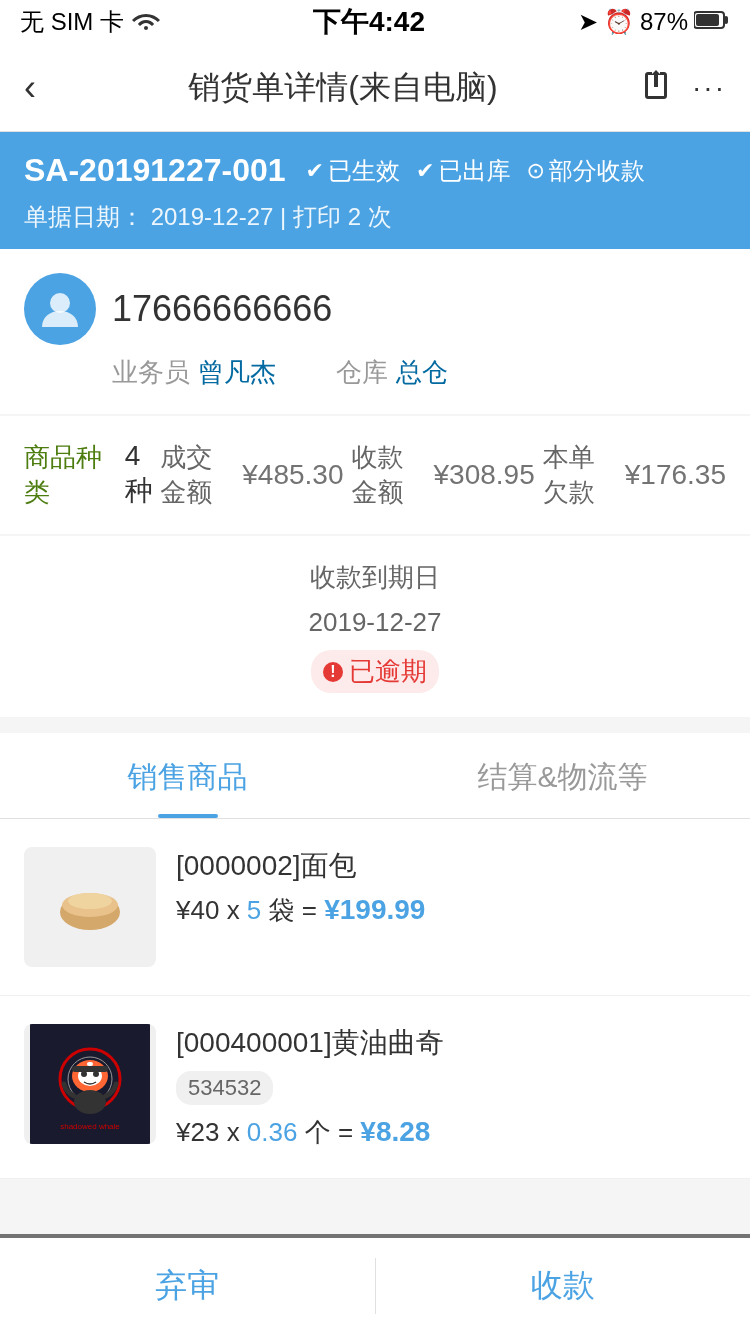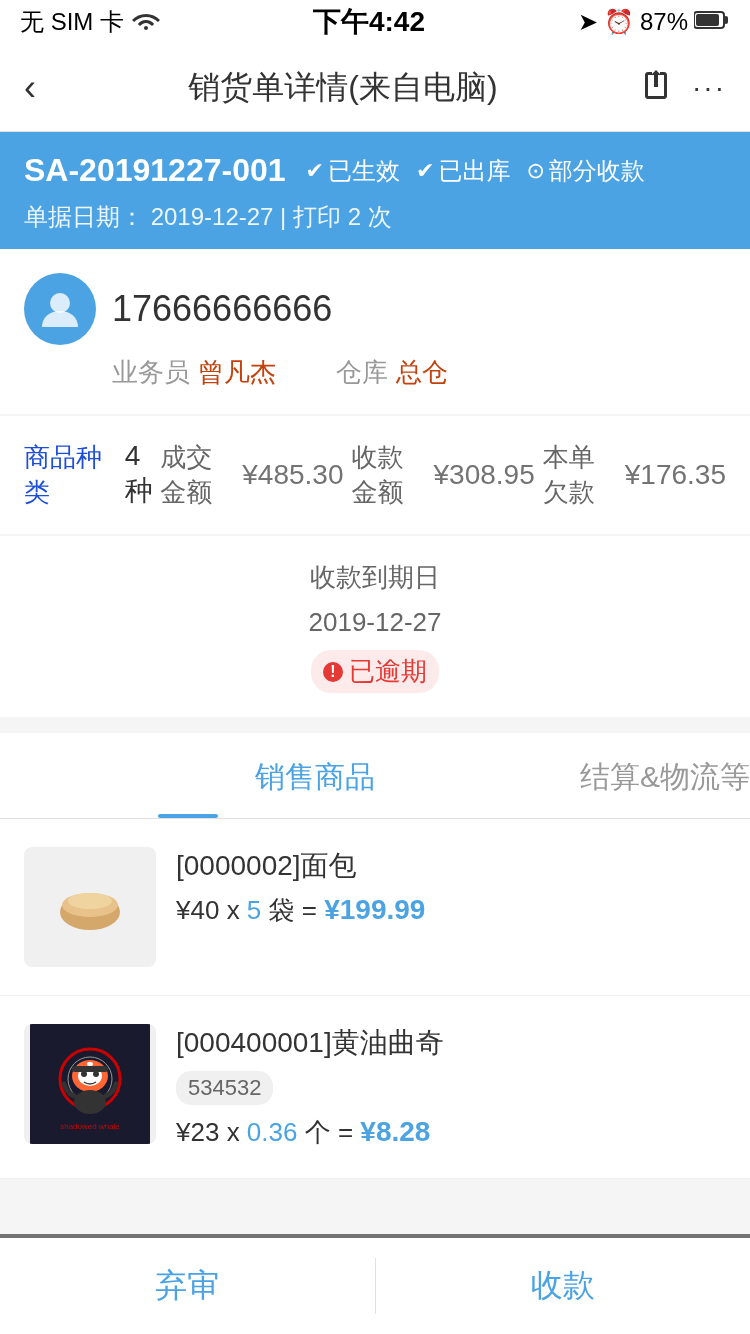--- a/index.html
+++ b/index.html
@@ -137,37 +137,37 @@
       color: #666;
       padding-left: 88px;
     }
     .meta-item {
       display: flex;
       align-items: center;
       gap: 8px;
       margin-right: 60px;
     }
     .meta-label { color: #999; }
-    .meta-value { color: #c2410c; }
+    .meta-value { color: #0369a1; }
 
     
     .stats-section {
       background: #fff;
       padding: 24px;
       margin-bottom: 2px;
       display: flex;
       justify-content: space-between;
       align-items: center;
     }
     .stats-left {
       display: flex;
       align-items: center;
       gap: 16px;
     }
-    .stats-label { font-size: 26px; color: #1d4ed8; }
+    .stats-label { font-size: 26px; color: #4d7c0f; }
     .stats-value { font-size: 28px; color: #333; font-weight: 500; }
     .stats-right {
       display: flex;
       flex-direction: row;
       align-items: flex-end;
       gap: 8px;
     }
     .stat-row {
       display: flex;
       align-items: center;
@@ -213,21 +213,21 @@
     }
 
     
     .tabs {
       background: #fff;
       display: flex;
       border-bottom: 1px solid #e0e0e0;
     }
     .tab {
       flex: 1;
-      text-align: right;
+      text-align: center;
       padding: 24px 0 20px;
       font-size: 30px;
       color: #999;
       cursor: pointer;
       position: relative;
     }
     .tab.active {
       color: #4BA3E3;
     }
     .tab.active::after {

